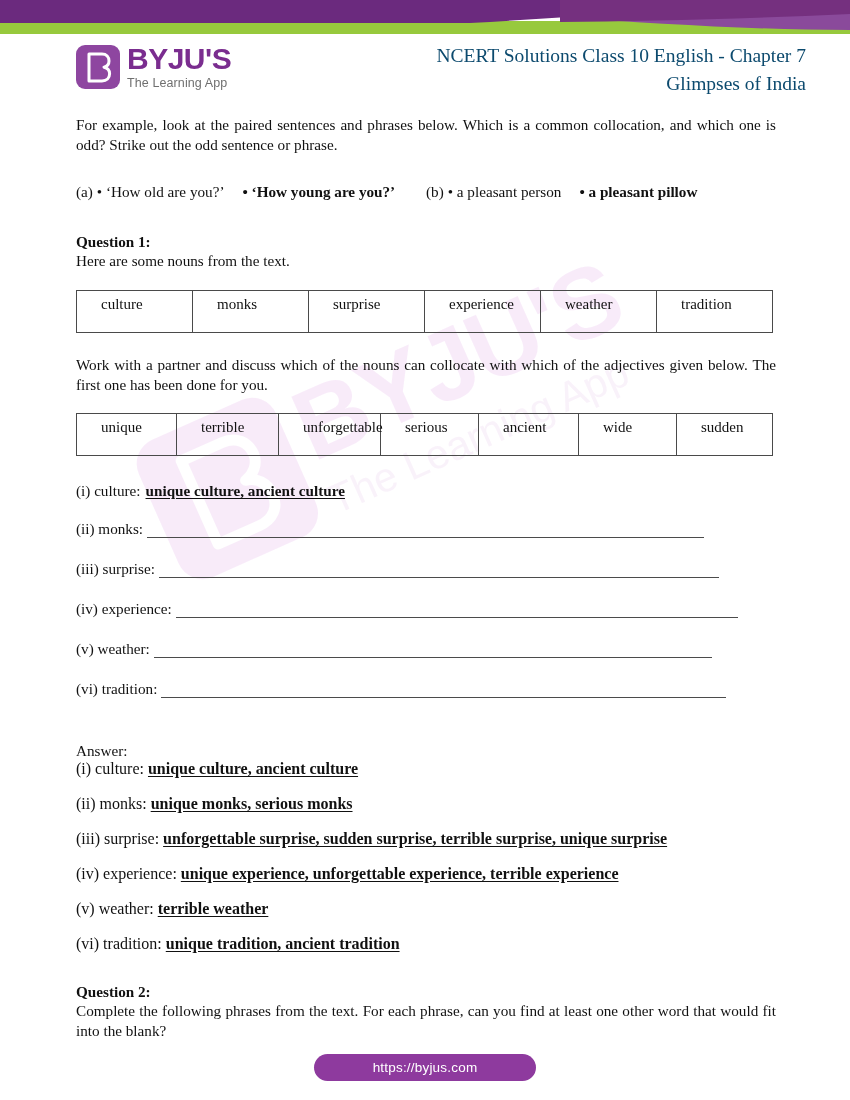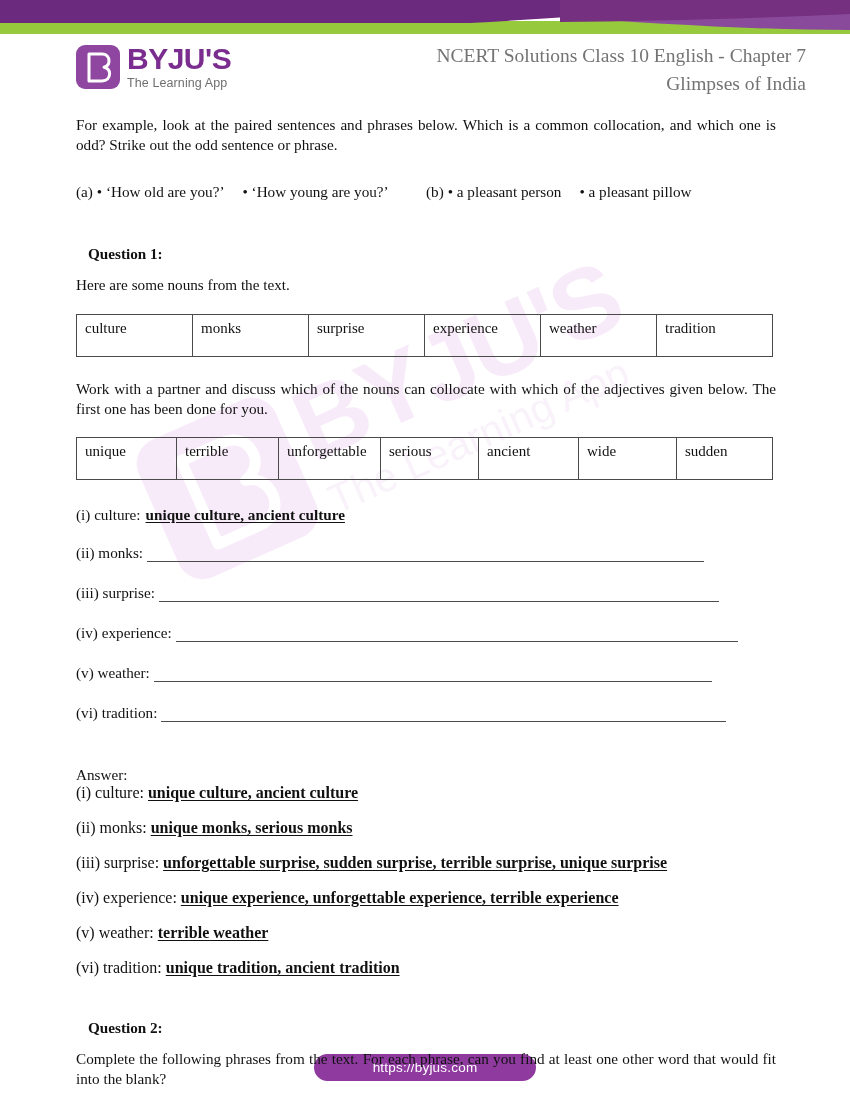--- a/index.html
+++ b/index.html
@@ -62,21 +62,21 @@
 
   
   .doc-title {
     position: absolute;
     top: 42px;
     right: 44px;
     width: 560px;
     text-align: right;
     font-size: 19.5px;
     line-height: 1.42;
-    color: #737373;
+    color: #0c4a6e;
   }
 
   
   .watermark {
     position: absolute;
     top: 330px;
     left: 175px;
     width: 520px;
     height: 340px;
     opacity: 0.17;
@@ -135,40 +135,40 @@
   
   .pairs {
     display: flex;
     font-size: 15.2px;
     line-height: 1.45;
   }
   .pair-col { width: 50%; }
   .pair-first { display: flex; }
   .pair-label { margin-right: 4px; }
   .pair-lines { display: flex; flex-direction: row; }
-  .pair-sub { padding-left: 18px; }
+  .pair-sub { padding-left: 18px; font-weight: bold; }
 
   
   .q-head {
     font-size: 15.2px;
     font-weight: bold;
-    margin: 12px;
+    margin: 0;
   }
 
   
   table.wordtable {
     border-collapse: collapse;
     width: 696px;
     table-layout: fixed;
   }
   table.wordtable td {
     border: 1px solid #4a4a4a;
     height: 36px;
     vertical-align: top;
-    padding: 5px 0 0 8px;
+    padding: 5px 0 0 24px;
     font-size: 15px;
     line-height: 1.1;
   }
 
   
   .blank-row {
     font-size: 15.2px;
     display: flex;
     align-items: flex-end;
     margin-bottom: 22px;

